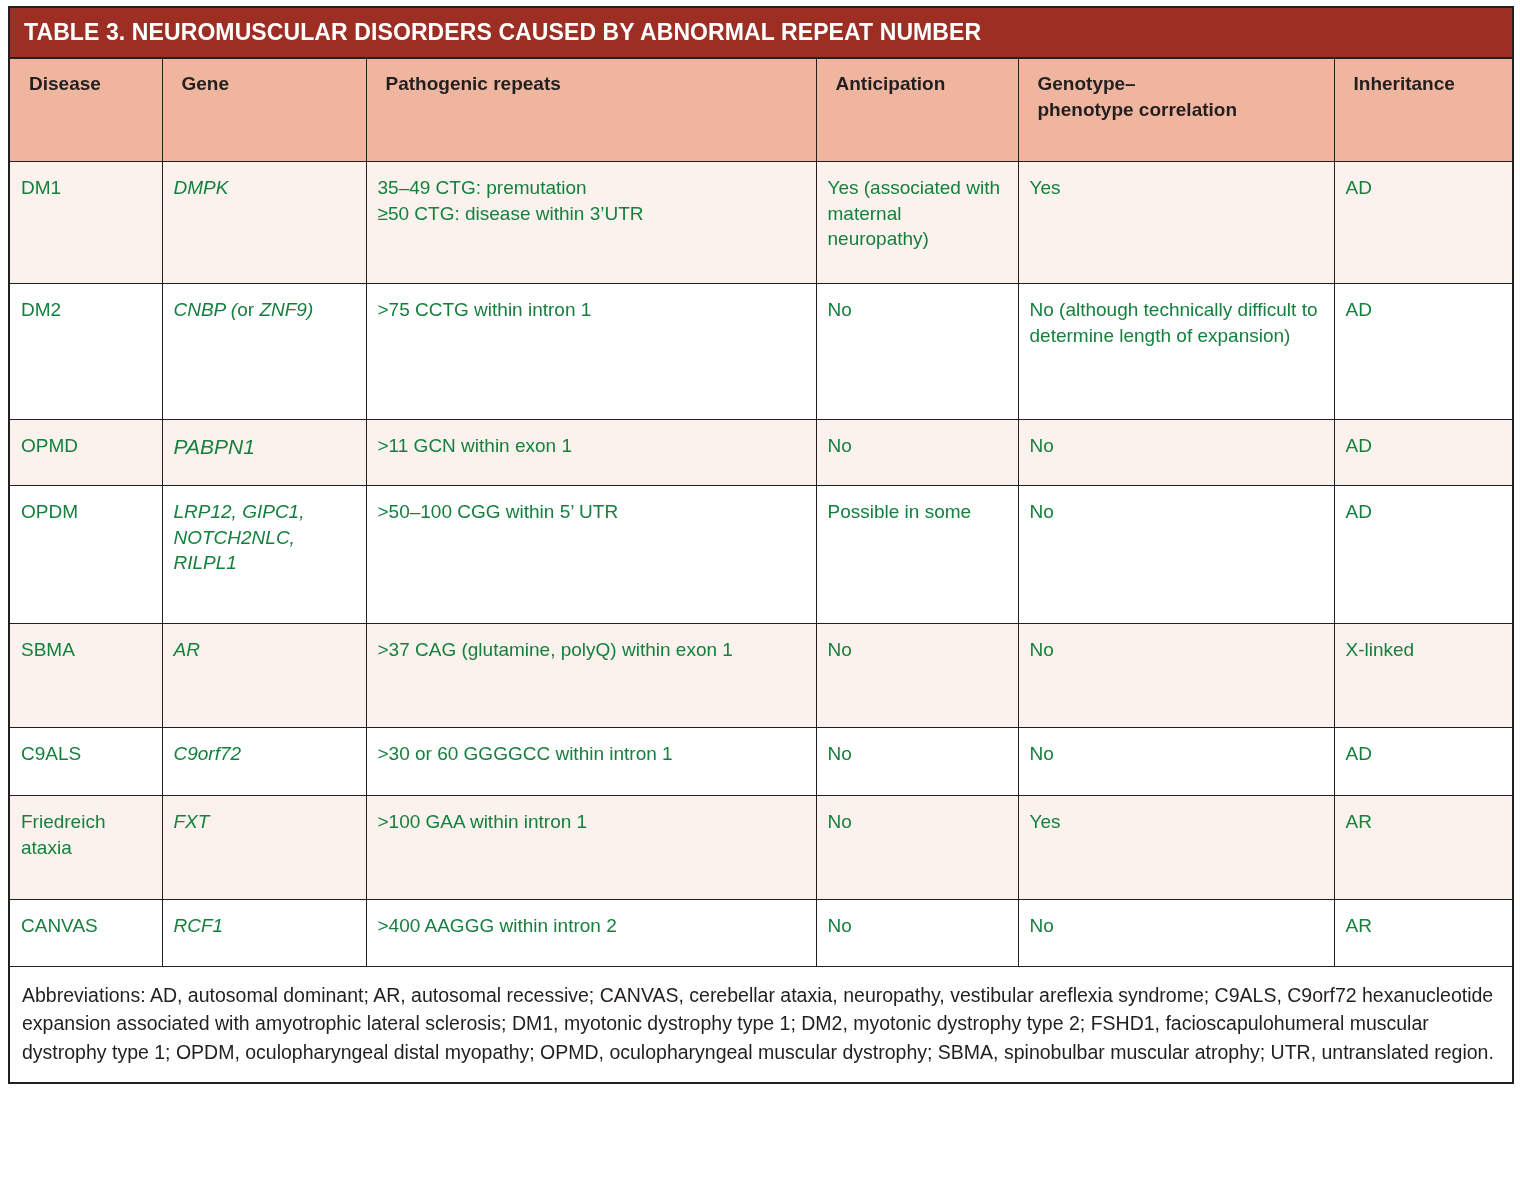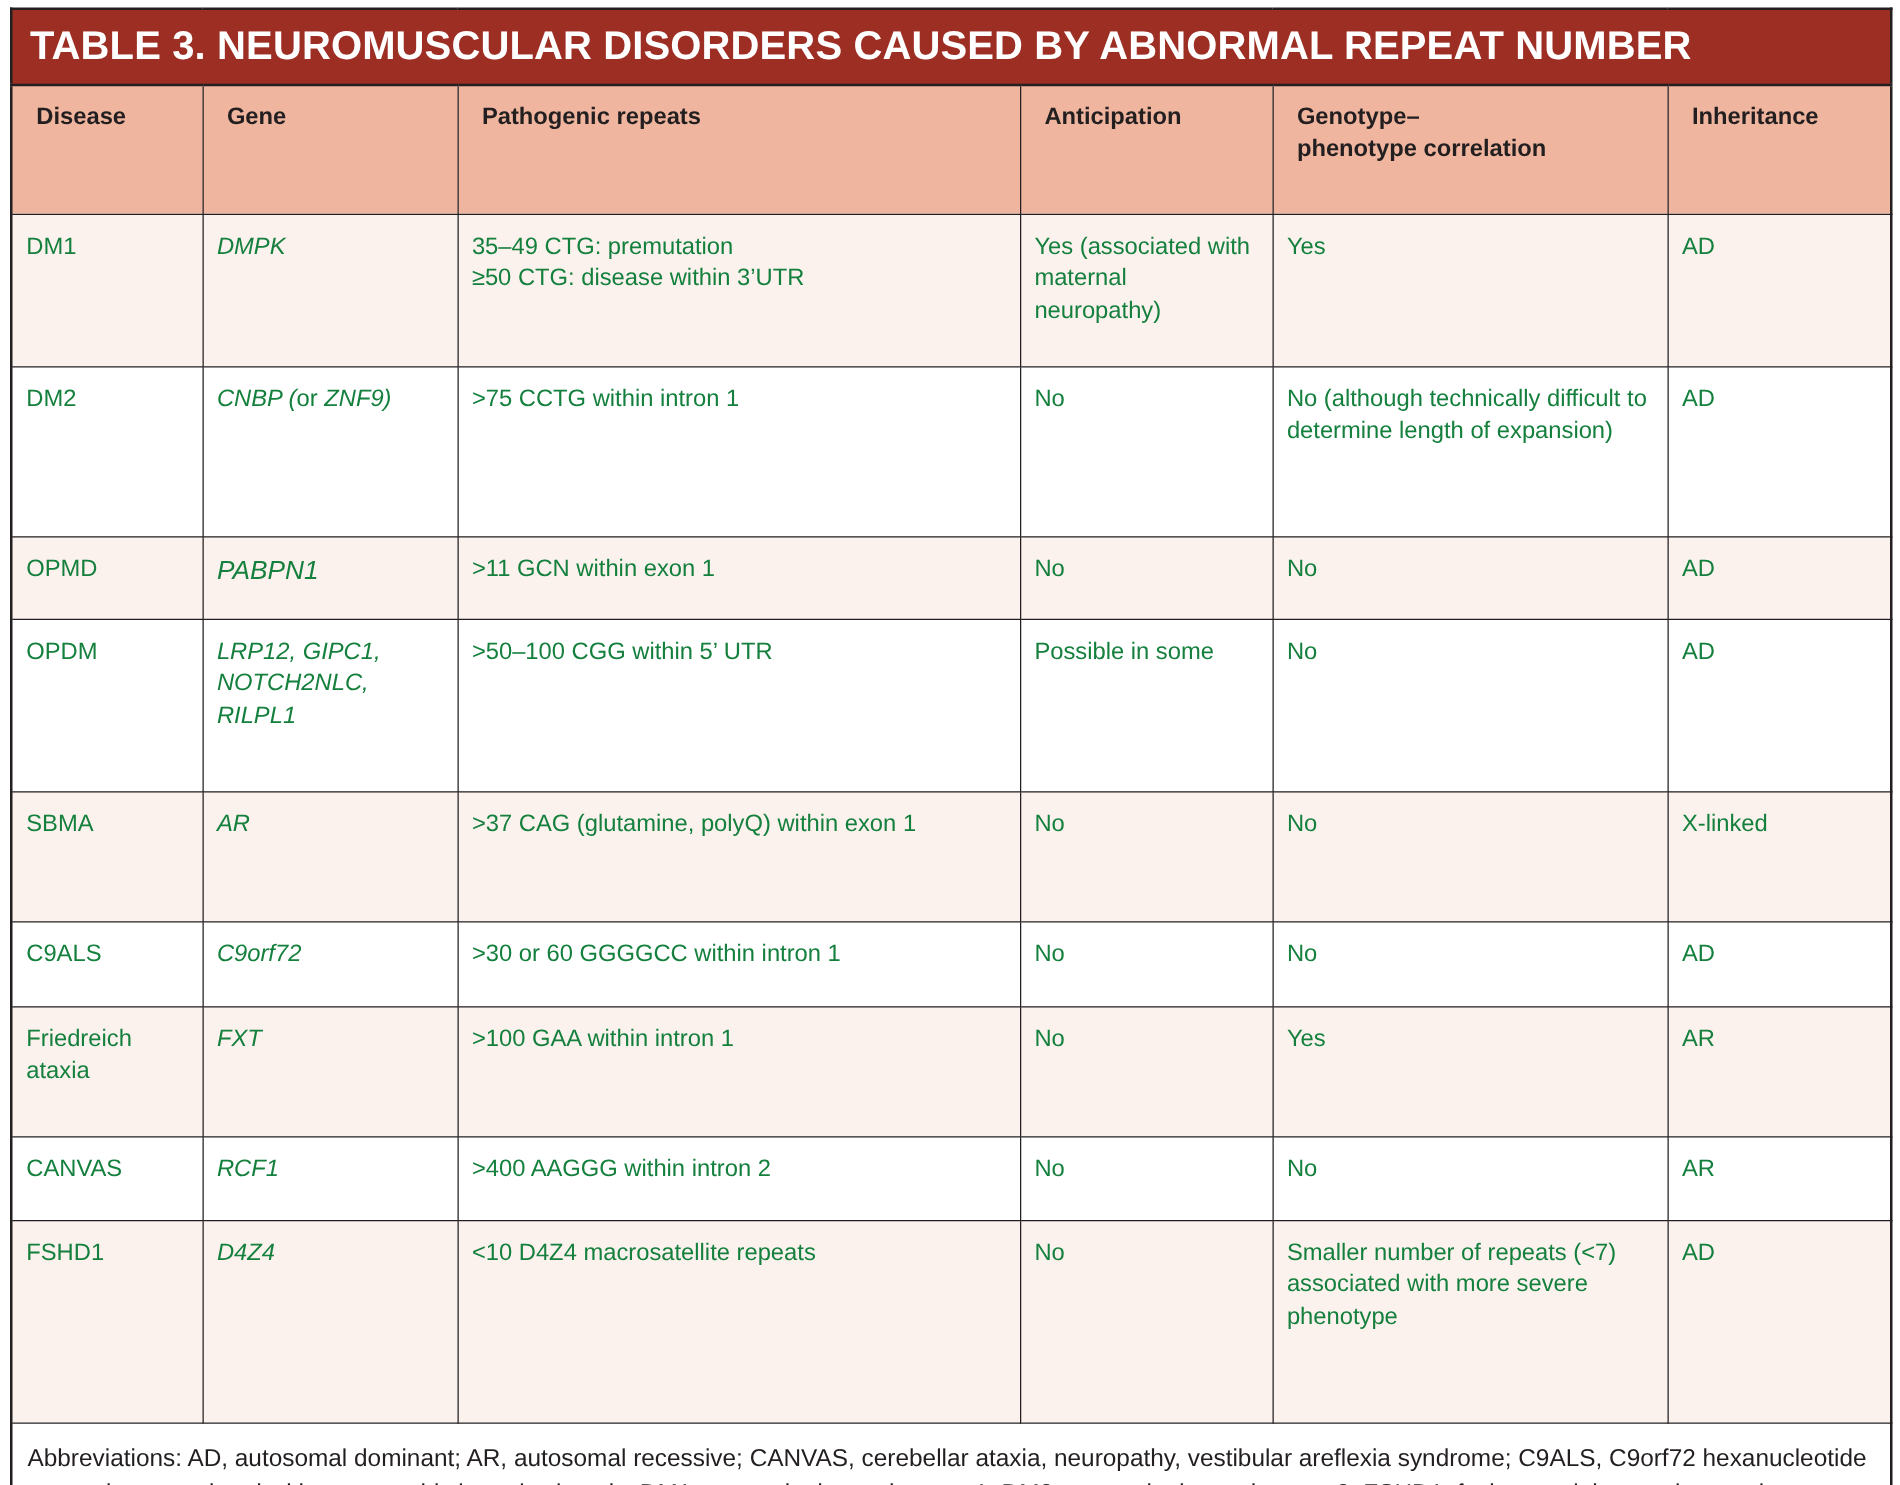--- a/index.html
+++ b/index.html
@@ -27,21 +27,21 @@
     width: 1504px;
     border-collapse: collapse;
     table-layout: fixed;
     border: 2px solid #231f20;
   }
 
   
   .title-bar td {
     background: #9d2e24;
     color: #ffffff;
-    font-size: 32px;
+    font-size: 23px;
     font-weight: bold;
     letter-spacing: 0.1px;
     padding: 12px 14px 13px 14px;
     border: none;
     line-height: 1.05;
     text-transform: uppercase;
   }
 
   
   .hdr th {
@@ -190,27 +190,19 @@
 
     <tr class="plain r7">
       <td class="cell">CANVAS</td>
       <td class="cell gene">RCF1</td>
       <td class="cell">&gt;400 AAGGG within intron 2</td>
       <td class="cell">No</td>
       <td class="cell">No</td>
       <td class="cell">AR</td>
     </tr>
 
-    <tr class="tint r8">
-      <td class="cell">FSHD1</td>
-      <td class="cell gene">D4Z4</td>
-      <td class="cell">&lt;10 D4Z4 macrosatellite repeats</td>
-      <td class="cell">No</td>
-      <td class="cell">Smaller number of repeats (&lt;7) associated with more severe phenotype</td>
-      <td class="cell">AD</td>
-    </tr>
 
     <tr class="foot">
       <td colspan="6">Abbreviations: AD, autosomal dominant; AR, autosomal recessive; CANVAS, cerebellar ataxia, neuropathy, vestibular areflexia syndrome; C9ALS, C9orf72 hexanucleotide expansion associated with amyotrophic lateral sclerosis; DM1, myotonic dystrophy type 1; DM2, myotonic dystrophy type 2; FSHD1, facioscapulohumeral muscular dystrophy type 1; OPDM, oculopharyngeal distal myopathy; OPMD, oculopharyngeal muscular dystrophy; SBMA, spinobulbar muscular atrophy; UTR, untranslated region.</td>
     </tr>
   </tbody>
     </table>
 </div>
 
 </body></html>

